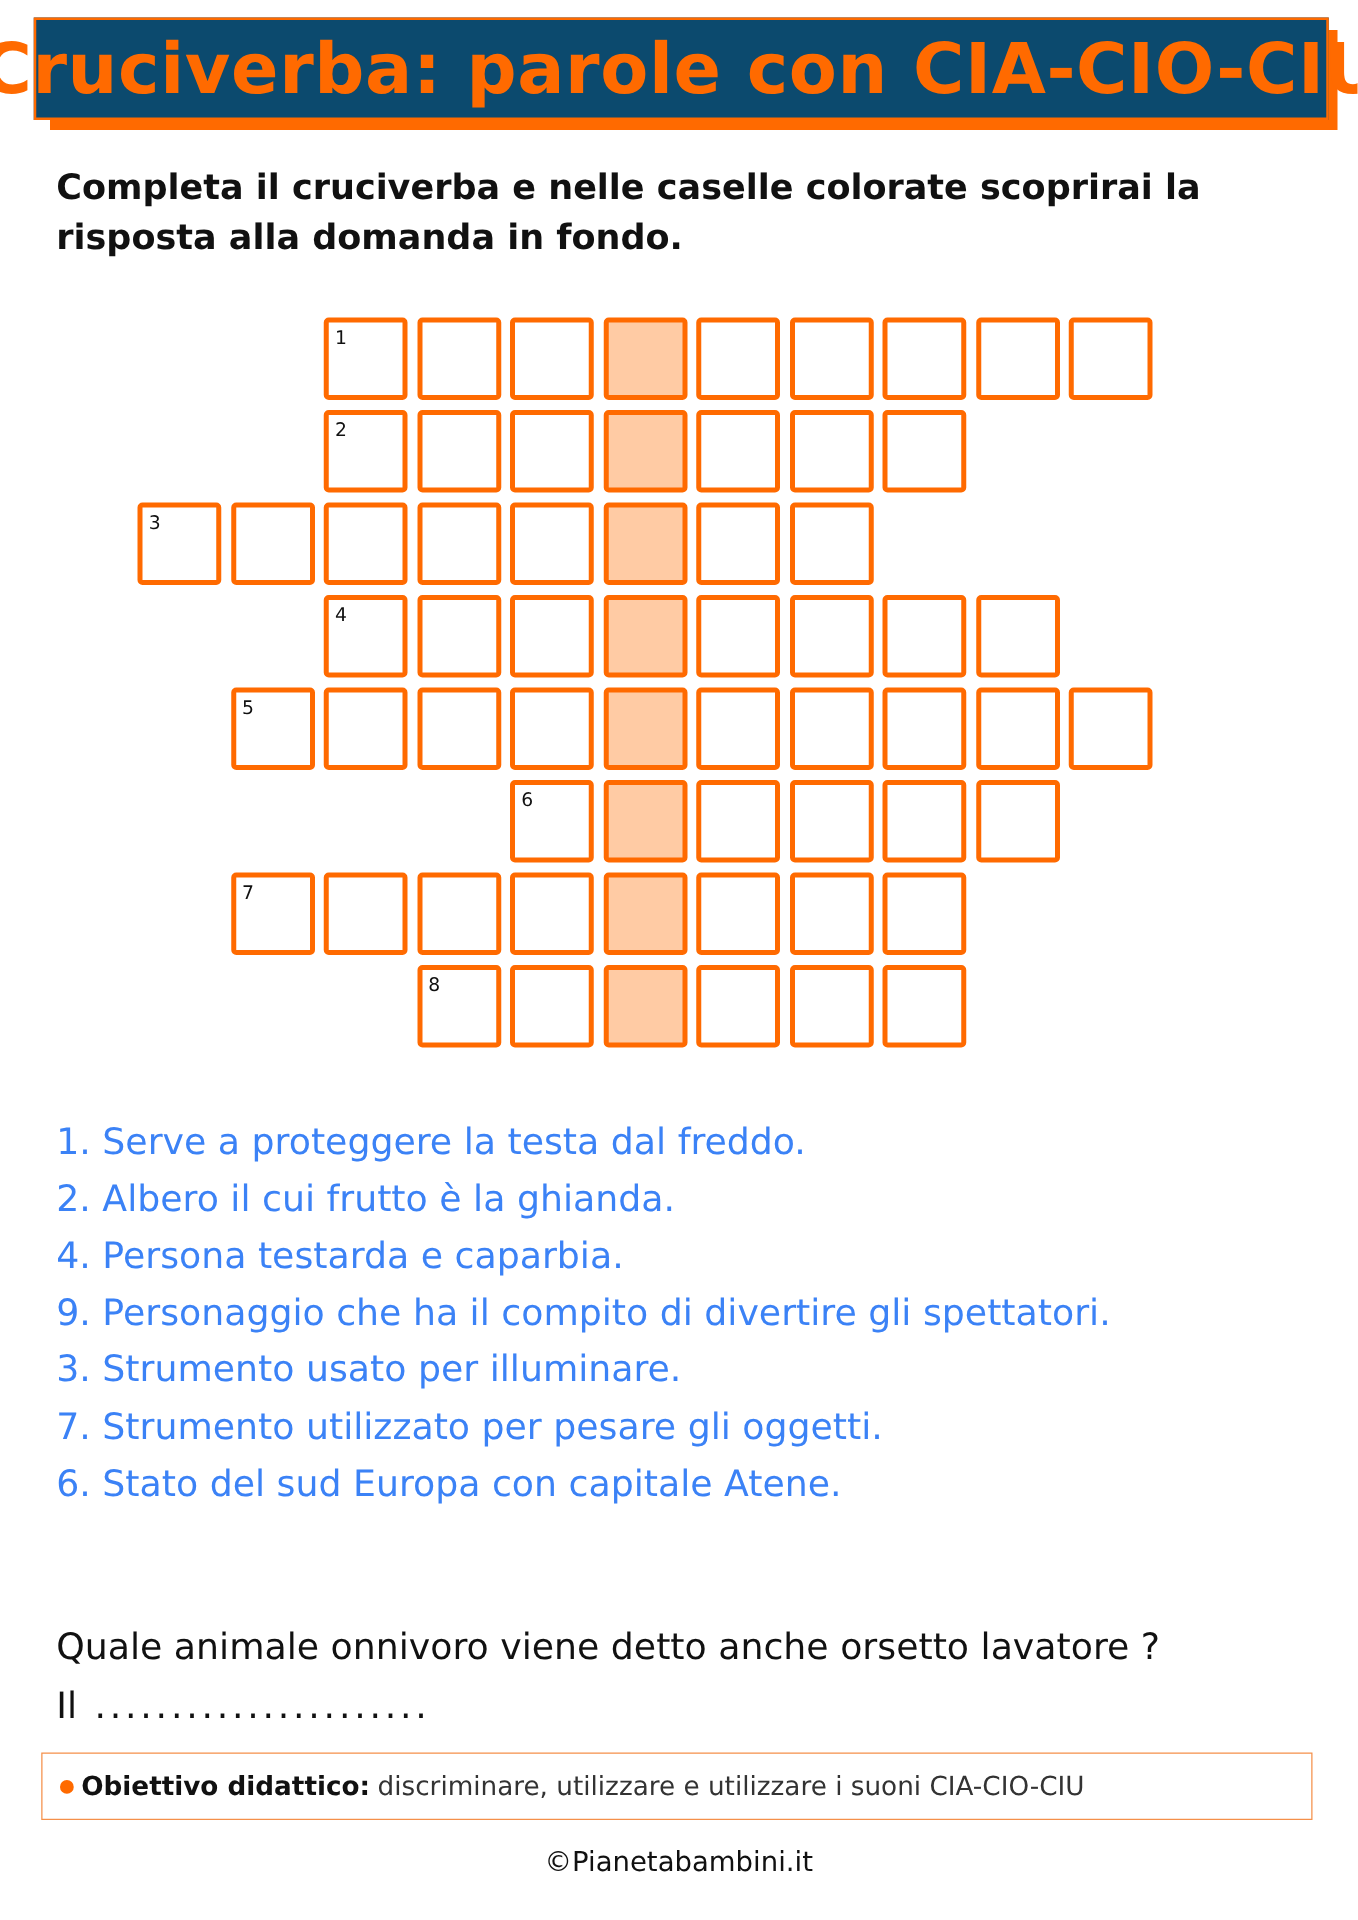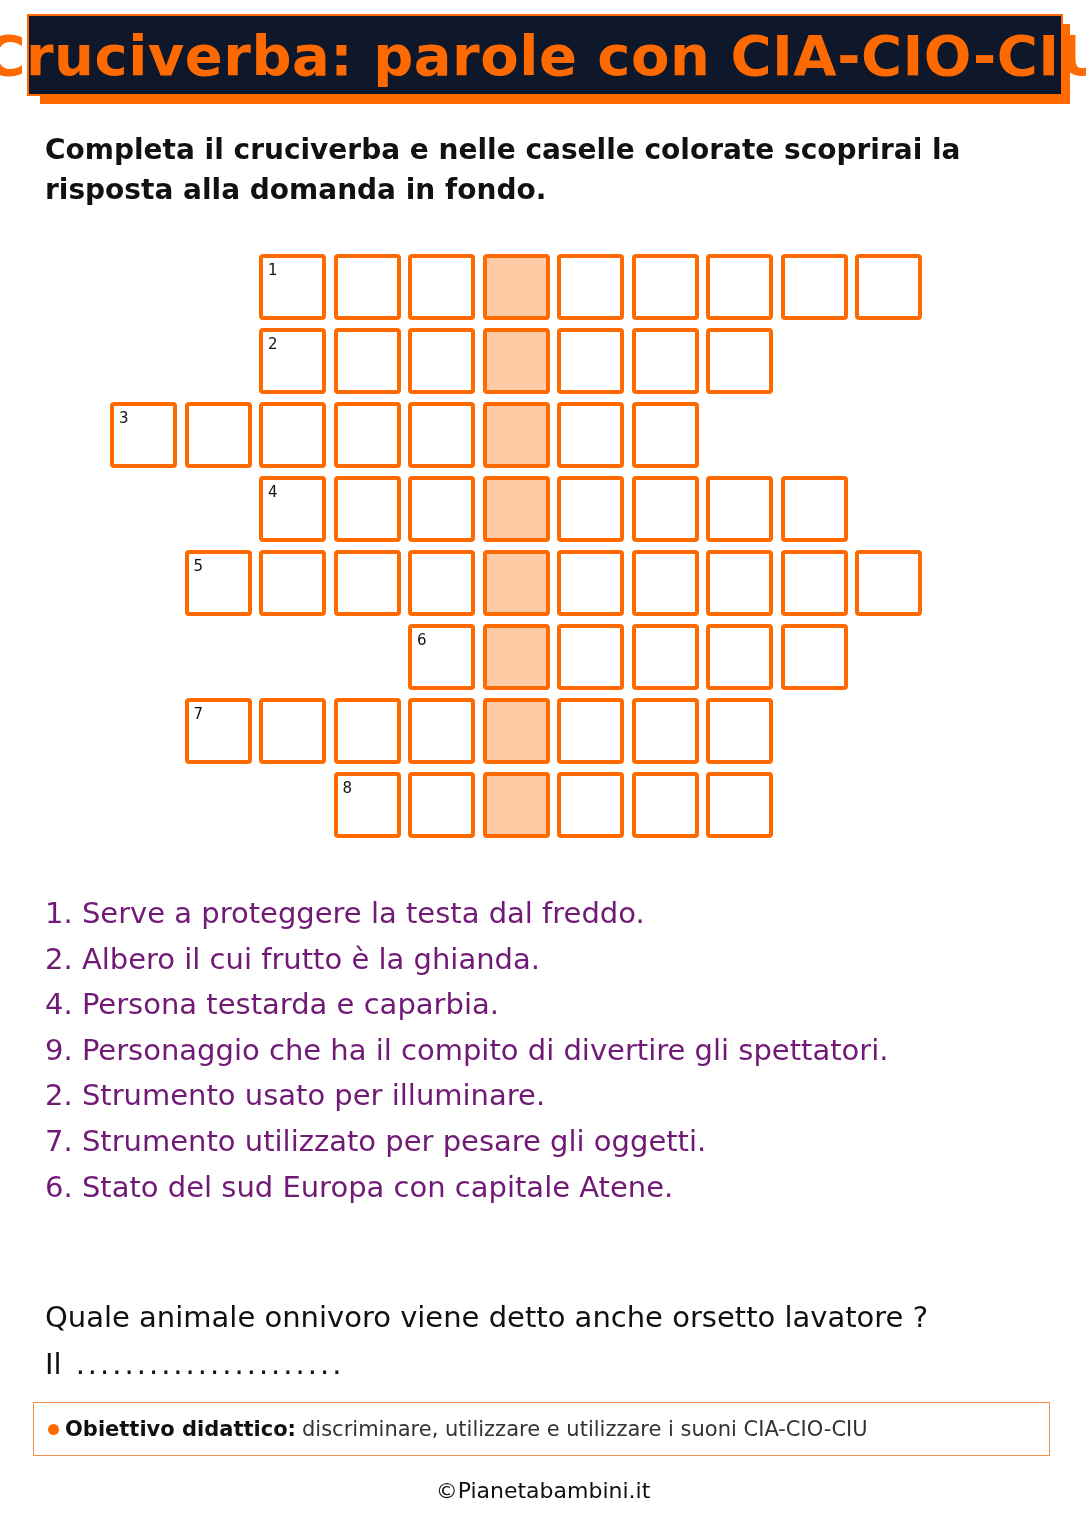--- a/index.html
+++ b/index.html
@@ -2,37 +2,37 @@
 <html><head>
 <meta charset="utf-8">
 <style>
   html, body { margin: 0; padding: 0; background: #ffffff; }
   body { width: 1086px; height: 1536px; position: relative; overflow: hidden;
          font-family: "DejaVu Sans", "Liberation Sans", sans-serif; color: #111; }
 
   .title-shadow { position: absolute; left: 40px; top: 24px; width: 1030px; height: 80px;
                   background: #FF6A00; }
   .title-box { position: absolute; left: 27px; top: 14px; width: 1032px; height: 78px;
-               background: #0f172a; border: 2px solid #FF6A00;
+               background: #0c4a6e; border: 2px solid #FF6A00;
                display: flex; align-items: center; justify-content: center; }
   .title-text { color: #FF6A00; font-weight: bold; font-size: 56px; letter-spacing: 0.5px;
                 white-space: nowrap; font-family: "DejaVu Sans", sans-serif; }
 
   .intro { position: absolute; left: 45px; top: 130px; width: 1000px;
            font-size: 28px; font-weight: bold; line-height: 40px; color: #111; }
 
   .grid { position: absolute; left: 0; top: 0; width: 1086px; height: 860px; pointer-events: none; }
   .cell { position: absolute; width: 59px; height: 58px; border: 4px solid #FF6A00;
           border-radius: 4px; background: #fff; box-sizing: content-box; pointer-events: auto; }
   .cell.hl { background: #FFCBA4; }
   .cell .num { position: absolute; left: 5px; top: 5px; font-size: 15px; color: #111;
                font-family: "DejaVu Sans", sans-serif; line-height: 1; }
 
   .clues { position: absolute; left: 45px; top: 891px; margin: 0; padding: 0; list-style: none; }
-  .clue { font-size: 29px; line-height: 45.6px; color: #701a75; white-space: nowrap; }
+  .clue { font-size: 29px; line-height: 45.6px; color: #3b82f6; white-space: nowrap; }
 
   .question { position: absolute; left: 45px; top: 1295px; font-size: 29px; line-height: 44px;
               color: #111; white-space: nowrap; }
   .answer-line { position: absolute; left: 45px; top: 1342px; font-size: 29px; line-height: 44px;
                  color: #111; white-space: nowrap; }
   .answer-dots { letter-spacing: 3px; margin-left: 14px; }
 
   .objective { position: absolute; left: 33px; top: 1402px; width: 1017px; height: 54px;
                border: 1.5px solid #F5904A; box-sizing: border-box;
                display: flex; align-items: center; padding-left: 14px; font-size: 21px; color: #222; }
@@ -133,21 +133,21 @@
     <div class="cell" style="left: 557px; top: 772px;"></div>
     <div class="cell" style="left: 631.5px; top: 772px;"></div>
     <div class="cell" style="left: 706px; top: 772px;"></div>
   </div>
 
 <ol class="clues" id="clues">
     <li class="clue">1. Serve a proteggere la testa dal freddo.</li>
     <li class="clue">2. Albero il cui frutto è la ghianda.</li>
     <li class="clue">4. Persona testarda e caparbia.</li>
     <li class="clue">9. Personaggio che ha il compito di divertire gli spettatori.</li>
-    <li class="clue">2. Strumento usato per illuminare.</li>
+    <li class="clue">3. Strumento usato per illuminare.</li>
     <li class="clue">7. Strumento utilizzato per pesare gli oggetti.</li>
     <li class="clue">6. Stato del sud Europa con capitale Atene.</li>
   </ol>
 
 <div class="question">Quale animale onnivoro viene detto anche orsetto lavatore ?</div>
 <div class="answer-line">
   <span>Il</span><span class="answer-dots">......................</span>
 </div>
 
 <div class="objective">

